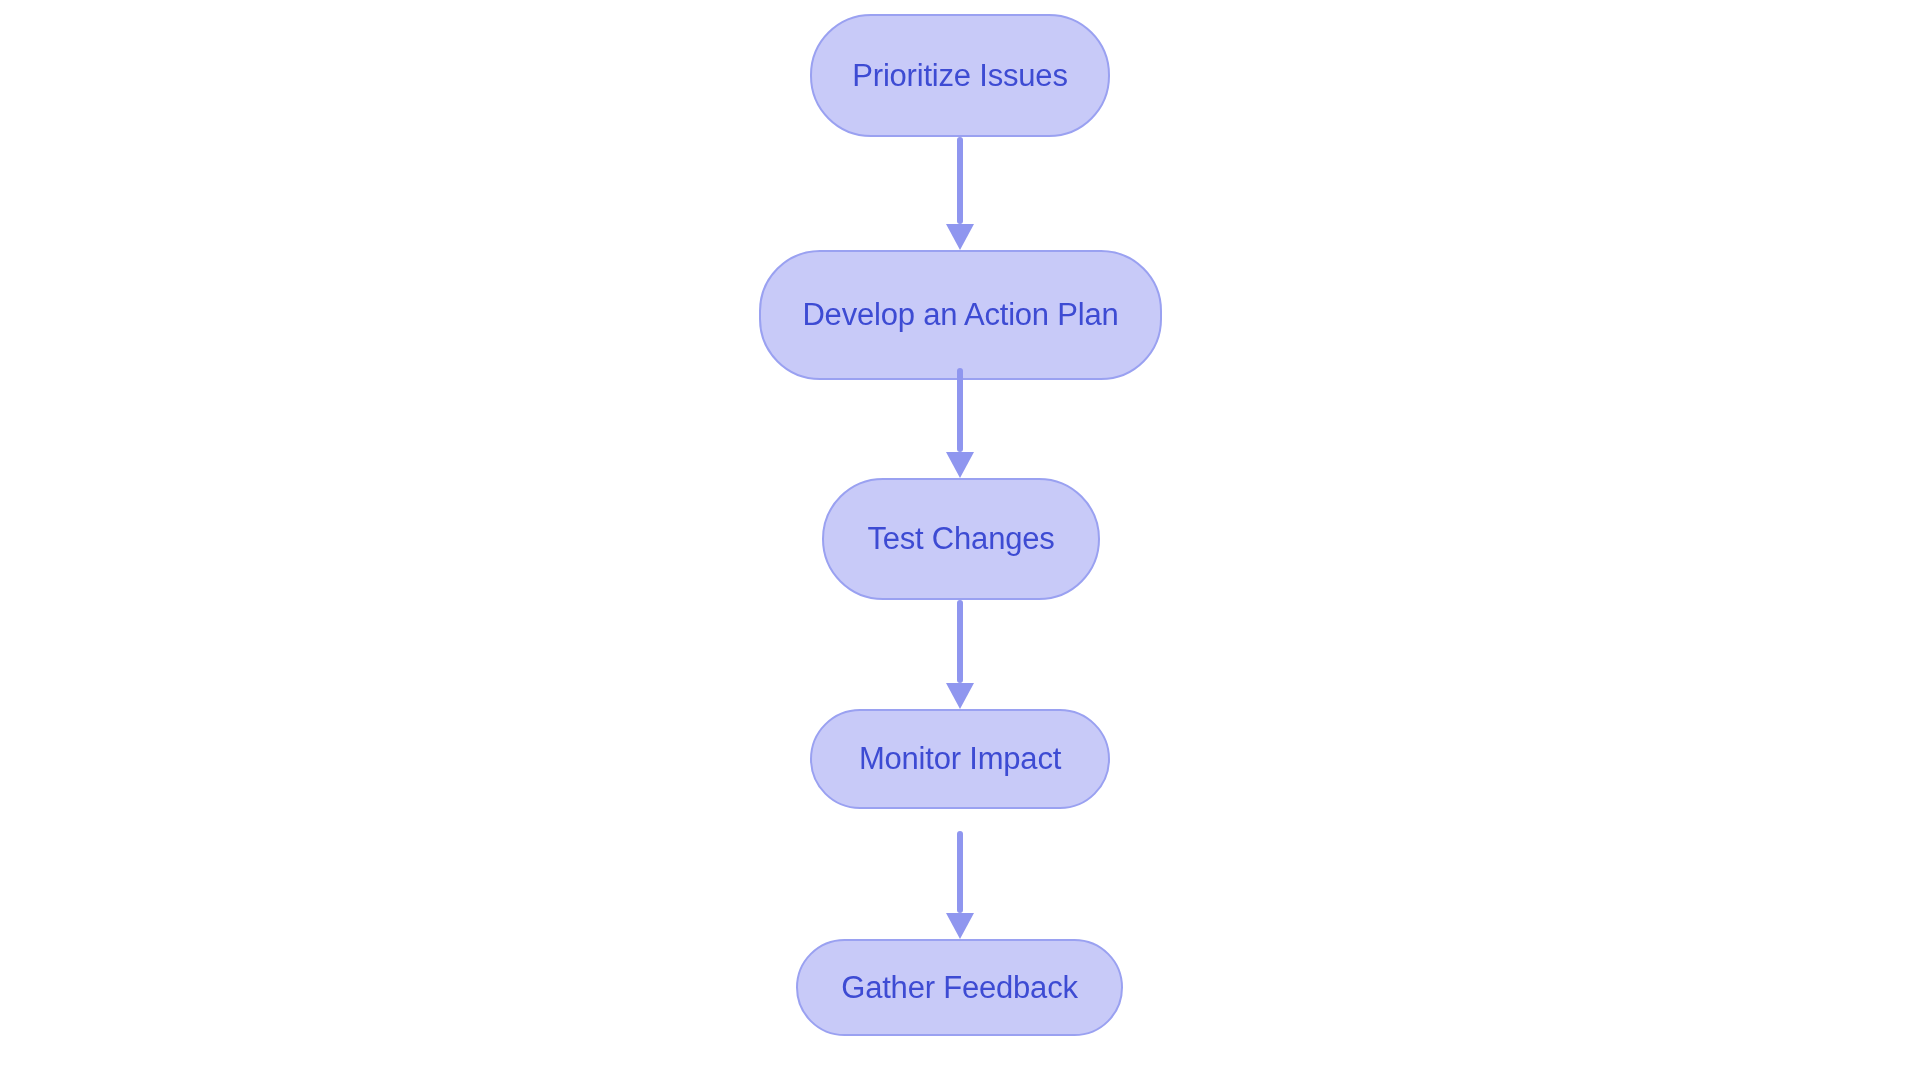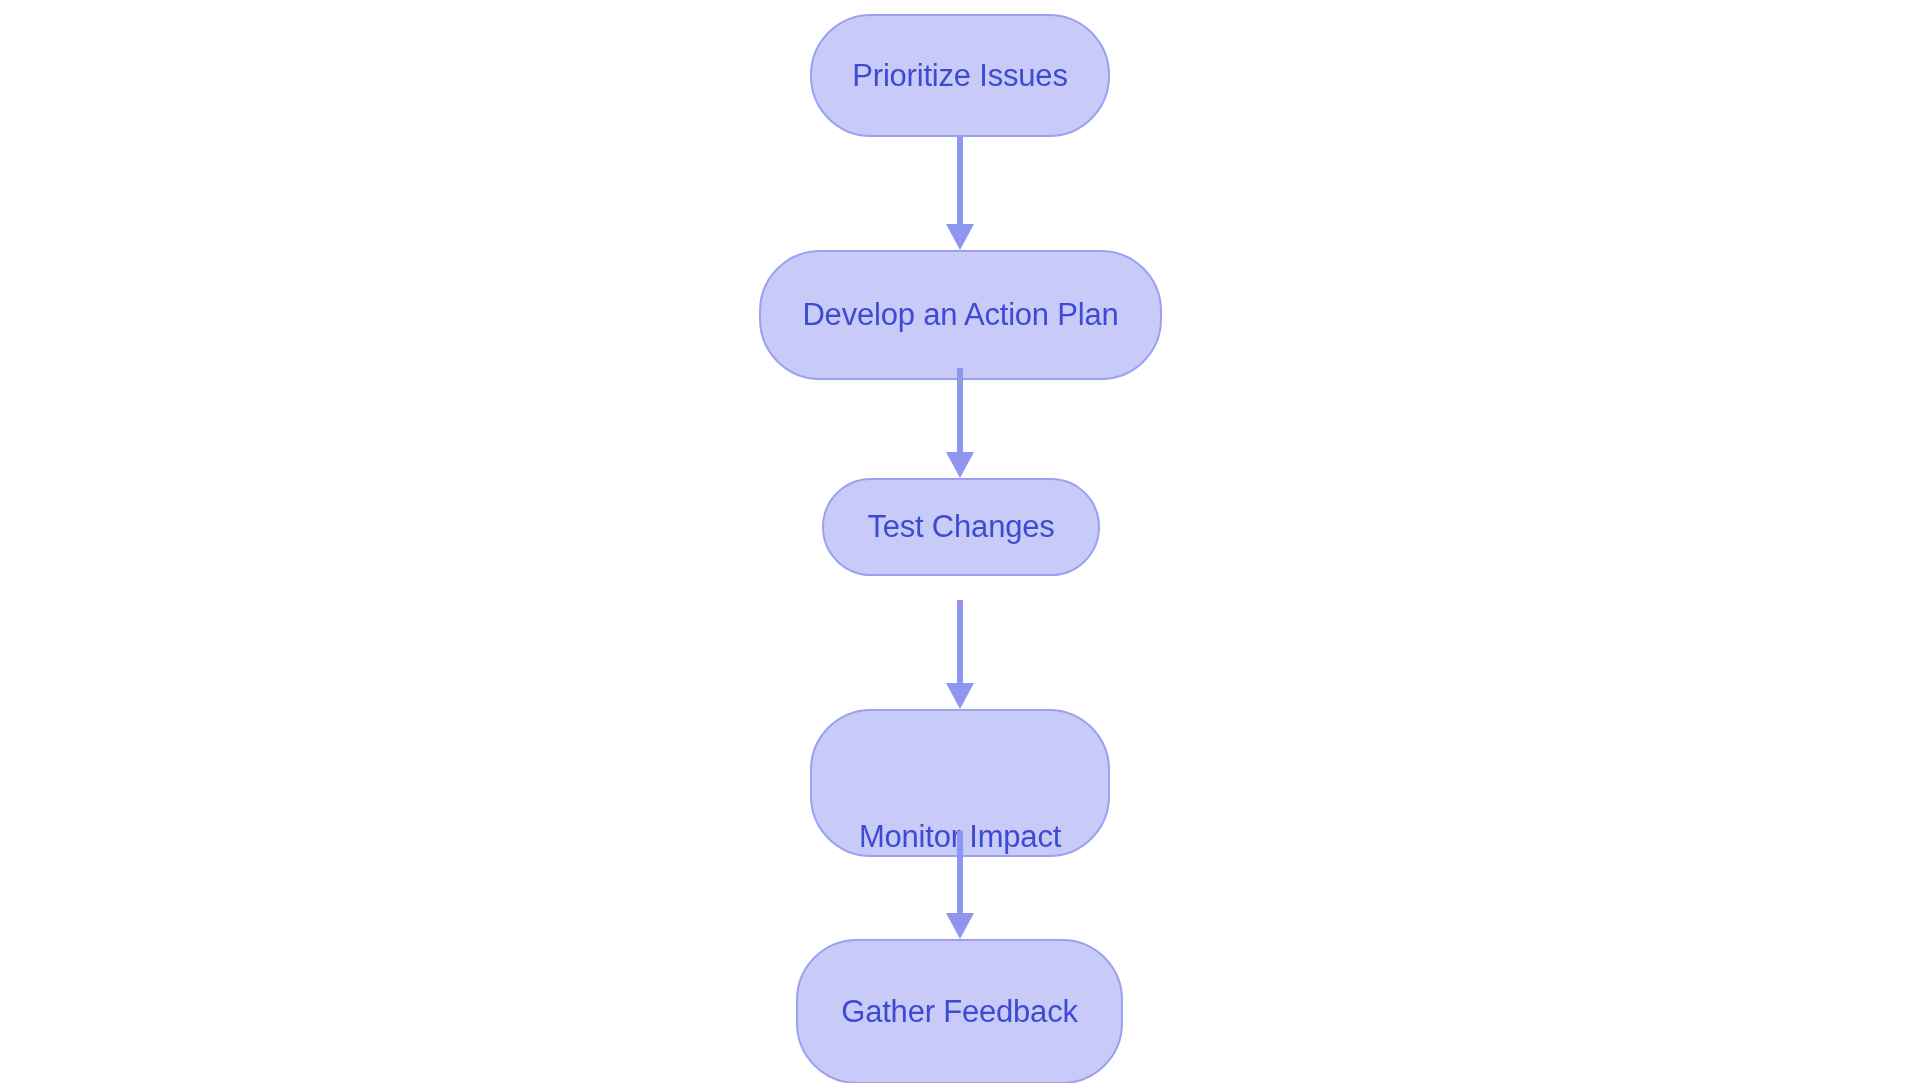--- a/index.html
+++ b/index.html
@@ -2,21 +2,21 @@
 <html style="--background: #ffffff; --node-fill: #c8caf8; --node-border: #9aa1f1; --node-text: #3d4bd3; --arrow: #8f96ef;"><head>
 <meta charset="utf-8">
 <style>
   :root {
     --background: #ffffff;
     --node-fill: #c8caf8;
     --node-border: #9aa1f1;
     --node-text: #3d4bd3;
     --arrow: #8f96ef;
   }
-  * { margin: 0; padding: 0; box-sizing: border-box; }
+  * { margin: 0; padding: 0; box-sizing: border-box; border-radius: 26px; }
   html, body {
     width: 1920px;
     height: 1083px;
     background: var(--background);
     font-family: "Liberation Sans", sans-serif;
     overflow: hidden;
   }
   .canvas {
     position: relative;
     width: 1920px;
@@ -66,29 +66,29 @@
   </div>
 
   <div class="arrow" style="left:957px; top:137px; height:87px;"></div>
 
   <div class="node" style="left:759px; top:250px; width:403px; height:130px;">
     <span>Develop an Action Plan</span>
   </div>
 
   <div class="arrow" style="left:957px; top:368px; height:84px;"></div>
 
-  <div class="node" style="left:822px; top:478px; width:278px; height:98px;">
+  <div class="node" style="left:822px; top:478px; width:278px; height:122px;">
     <span>Test Changes</span>
   </div>
 
   <div class="arrow" style="left:957px; top:600px; height:83px;"></div>
 
-  <div class="node" style="left:810px; top:709px; width:300px; height:148px;align-items:flex-end;">
+  <div class="node" style="left:810px; top:709px; width:300px; height:100px;">
     <span>Monitor Impact</span>
   </div>
 
   <div class="arrow" style="left:957px; top:831px; height:82px;"></div>
 
-  <div class="node" style="left:796px; top:939px; width:327px; height:145px;">
+  <div class="node" style="left:796px; top:939px; width:327px; height:97px;">
     <span>Gather Feedback</span>
   </div>
 
 </div>
 
 </body></html>

